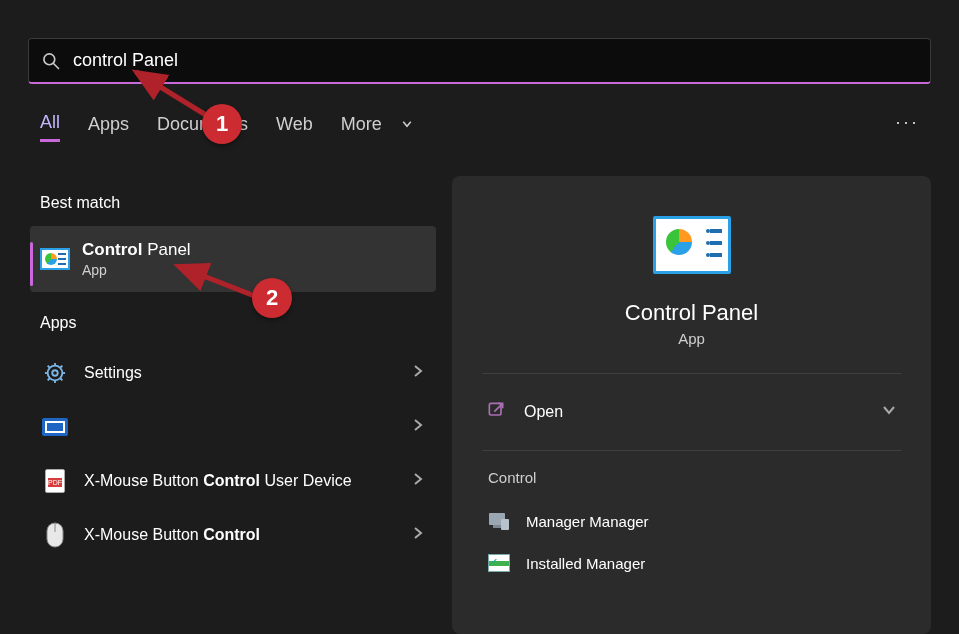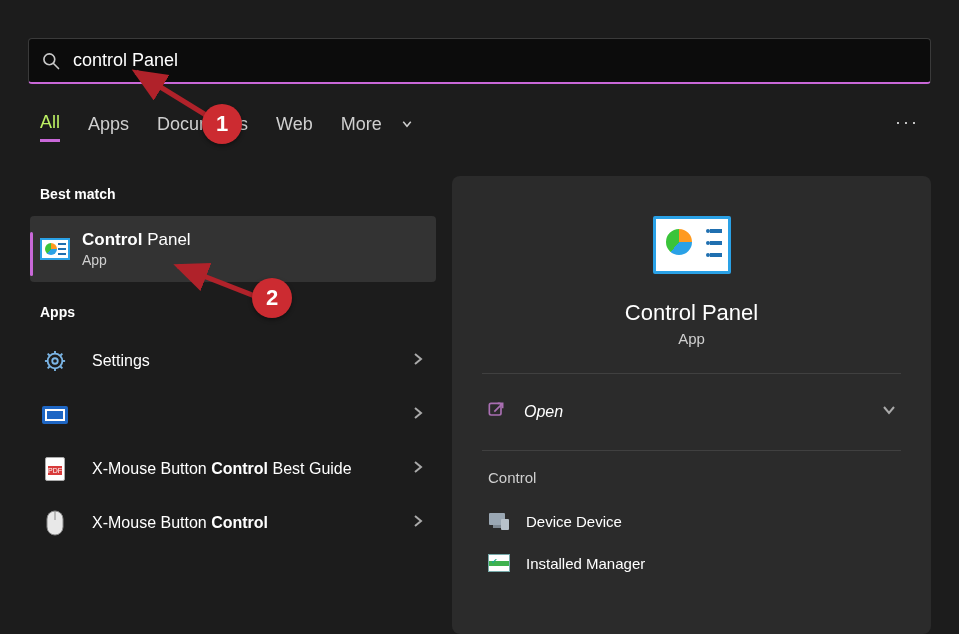--- a/index.html
+++ b/index.html
@@ -49,33 +49,33 @@
   .search-input::placeholder { color: #888; }
   .tabs {
     position: absolute;
     left: 40px; top: 112px; right: 40px;
     display: flex;
     align-items: center;
     gap: 28px;
     font-size: 18px;
   }
   .tab { color: var(--text-muted); cursor: pointer; padding-bottom: 6px; }
-  .tab.active { color: #bef264; border-bottom: 3px solid var(--accent); text-align: center; }
+  .tab.active { color: #c4b5fd; border-bottom: 3px solid var(--accent); text-align: center; }
   .more-tab { display: flex; align-items: center; gap: 19px; }
   .more-btn {
     position: absolute; right: 0; top: 0;
     color: #ddd; letter-spacing: 2px; font-size: 18px;
   }
   .left-col {
     position: absolute;
     left: 30px; top: 176px;
     width: 406px;
   }
   .section-title {
-    font-size: 14px; font-weight: 700; margin: 10px 10px 14px;
+    font-size: 16px; font-weight: 400; margin: 18px 10px 14px;
   }
   .best-match {
     background: var(--panel-2);
     border-radius: 4px;
     position: relative;
     display: flex;
     align-items: center;
     padding: 14px 12px 14px 10px;
     gap: 12px;
   }
@@ -88,21 +88,21 @@
     flex-shrink: 0;
   }
   .best-match .title-row { font-size: 17px; color: #fff; }
   .best-match .title-row .bold { font-weight: 700; }
   .best-match .sub { font-size: 14px; color: var(--text-muted); margin-top: 2px; }
   .app-row {
     display: flex; align-items: center; justify-content: space-between;
     padding: 12px 10px;
     border-radius: 4px;
   }
-  .app-row .rl { display: flex; align-items: center; gap: 22px; max-width: 340px; }
+  .app-row .rl { display: flex; align-items: center; gap: 14px; max-width: 340px; }
   .app-row .label { font-size: 16px; color: #fff; }
   .app-row .label .bold { font-weight: 700; }
   .chev { width: 16px; height: 16px; }
   .right-panel {
     position: absolute;
     left: 452px; top: 176px; right: 28px; bottom: 0;
     background: var(--panel);
     border-radius: 8px;
     padding: 40px 30px 0;
     overflow: hidden;
@@ -120,21 +120,21 @@
   }
   .big-icon .node { position:absolute; right:6px; width:12px; height:4px; background:#1f6fb0; }
   .big-icon .nodeb { position:absolute; right:18px; width:4px; height:4px; background:#1f6fb0; border-radius:2px; }
   .rp-title { font-size: 22px; margin-top: 26px; }
   .rp-sub { font-size: 15px; color: var(--text-muted); margin-top: 4px; }
   .rp-hr { border-top: 1px solid #404040; margin: 26px 0 0; }
   .rp-action-row {
     display:flex; align-items:center; justify-content:space-between;
     padding: 26px 4px; font-size: 16px;
   }
-  .rp-action-row .al { display:flex; align-items:center; gap: 18px; font-style: italic; }
+  .rp-action-row .al { display:flex; align-items:center; gap: 18px; }
   .rp-recent-title { font-size: 15px; color: var(--text-muted); margin: 18px 6px 14px; }
   .rp-recent-item { display:flex; align-items:center; gap: 16px; font-size: 15px; padding: 10px 6px; }
   .small-icon { width: 22px; height: 22px; display:flex; align-items:center; justify-content:center; }
 
   
   .arrow { position: absolute; pointer-events: none; }
   .badge {
     position: absolute; width: 40px; height: 40px; border-radius: 50%;
     background: var(--red-badge); color:#fff; display:flex;
     align-items:center; justify-content:center; font-size:22px; font-weight:700;
@@ -229,21 +229,21 @@
             <path d="M5 3l6 5-6 5" fill="none" stroke="#aaa" stroke-width="2"></path>
           </svg></span>
       </div>
       <div class="app-row">
         <div class="rl">
           <div class="icon-box">
             <div style="width:20px;height:24px;background:#fff;border-radius:2px;position:relative;border:1px solid #aaa;">
               <div style="position:absolute;left:2px;right:2px;top:8px;height:9px;background:#d83b3b;color:#fff;font-size:7px;text-align:center;line-height:9px;">PDF</div>
             </div>
           </div>
-          <div class="label"><span>X-Mouse Button </span><span class="bold">Control</span><span> Best Guide</span></div>
+          <div class="label"><span>X-Mouse Button </span><span class="bold">Control</span><span> User Device</span></div>
         </div>
         <span><svg class="chev" viewBox="0 0 16 16">
             <path d="M5 3l6 5-6 5" fill="none" stroke="#aaa" stroke-width="2"></path>
           </svg></span>
       </div>
       <div class="app-row">
         <div class="rl">
           <div class="icon-box">
             <svg width="20" height="26" viewBox="0 0 20 26">
               <rect x="2" y="1" width="16" height="24" rx="8" fill="#e8e8e8" stroke="#888"></rect>
@@ -298,21 +298,21 @@
   <div class="rp-recent-title">Control</div>
   <div id="recent-list">
       <div class="rp-recent-item">
         <div class="small-icon">
           <svg width="22" height="20" viewBox="0 0 22 20">
             <rect x="1" y="2" width="16" height="12" rx="1" fill="#9aa7b3"></rect>
             <rect x="5" y="14" width="8" height="3" fill="#7d8892"></rect>
             <rect x="13" y="8" width="8" height="11" rx="1" fill="#b8c2cb"></rect>
           </svg>
         </div>
-        <div>Device Device</div>
+        <div>Manager Manager</div>
       </div>
       <div class="rp-recent-item">
         <div class="small-icon">
           <div style="width:24px;height:18px;background:#fff;border:1px solid #7aa;position:relative;">
             <div style="position:absolute;left:0;right:0;top:6px;height:5px;background:#3fb24f;"></div>
             <div style="position:absolute;left:2px;top:2px;font-size:8px;color:#2a8;">✔</div>
           </div>
         </div>
         <div>Installed Manager</div>
       </div>

